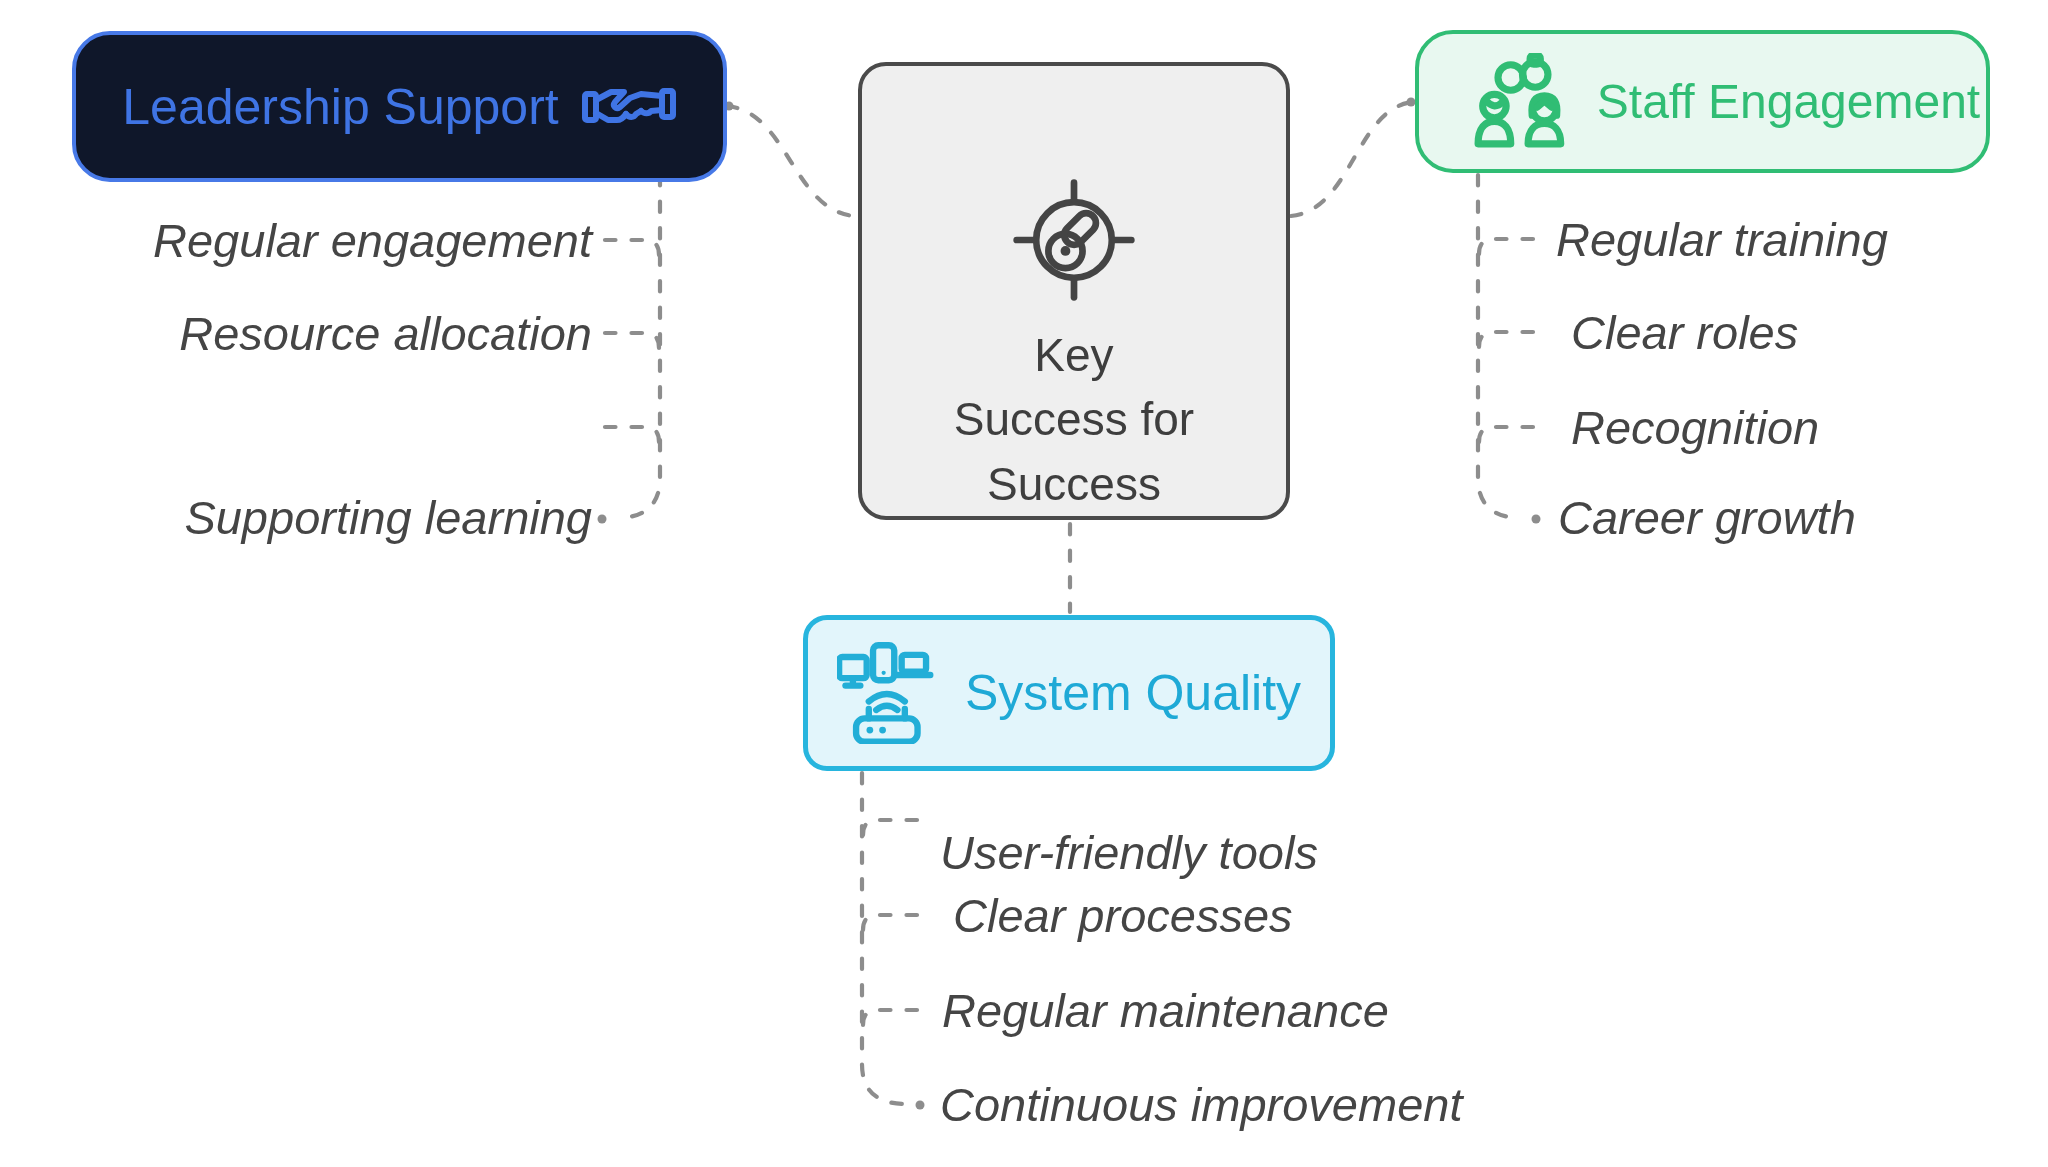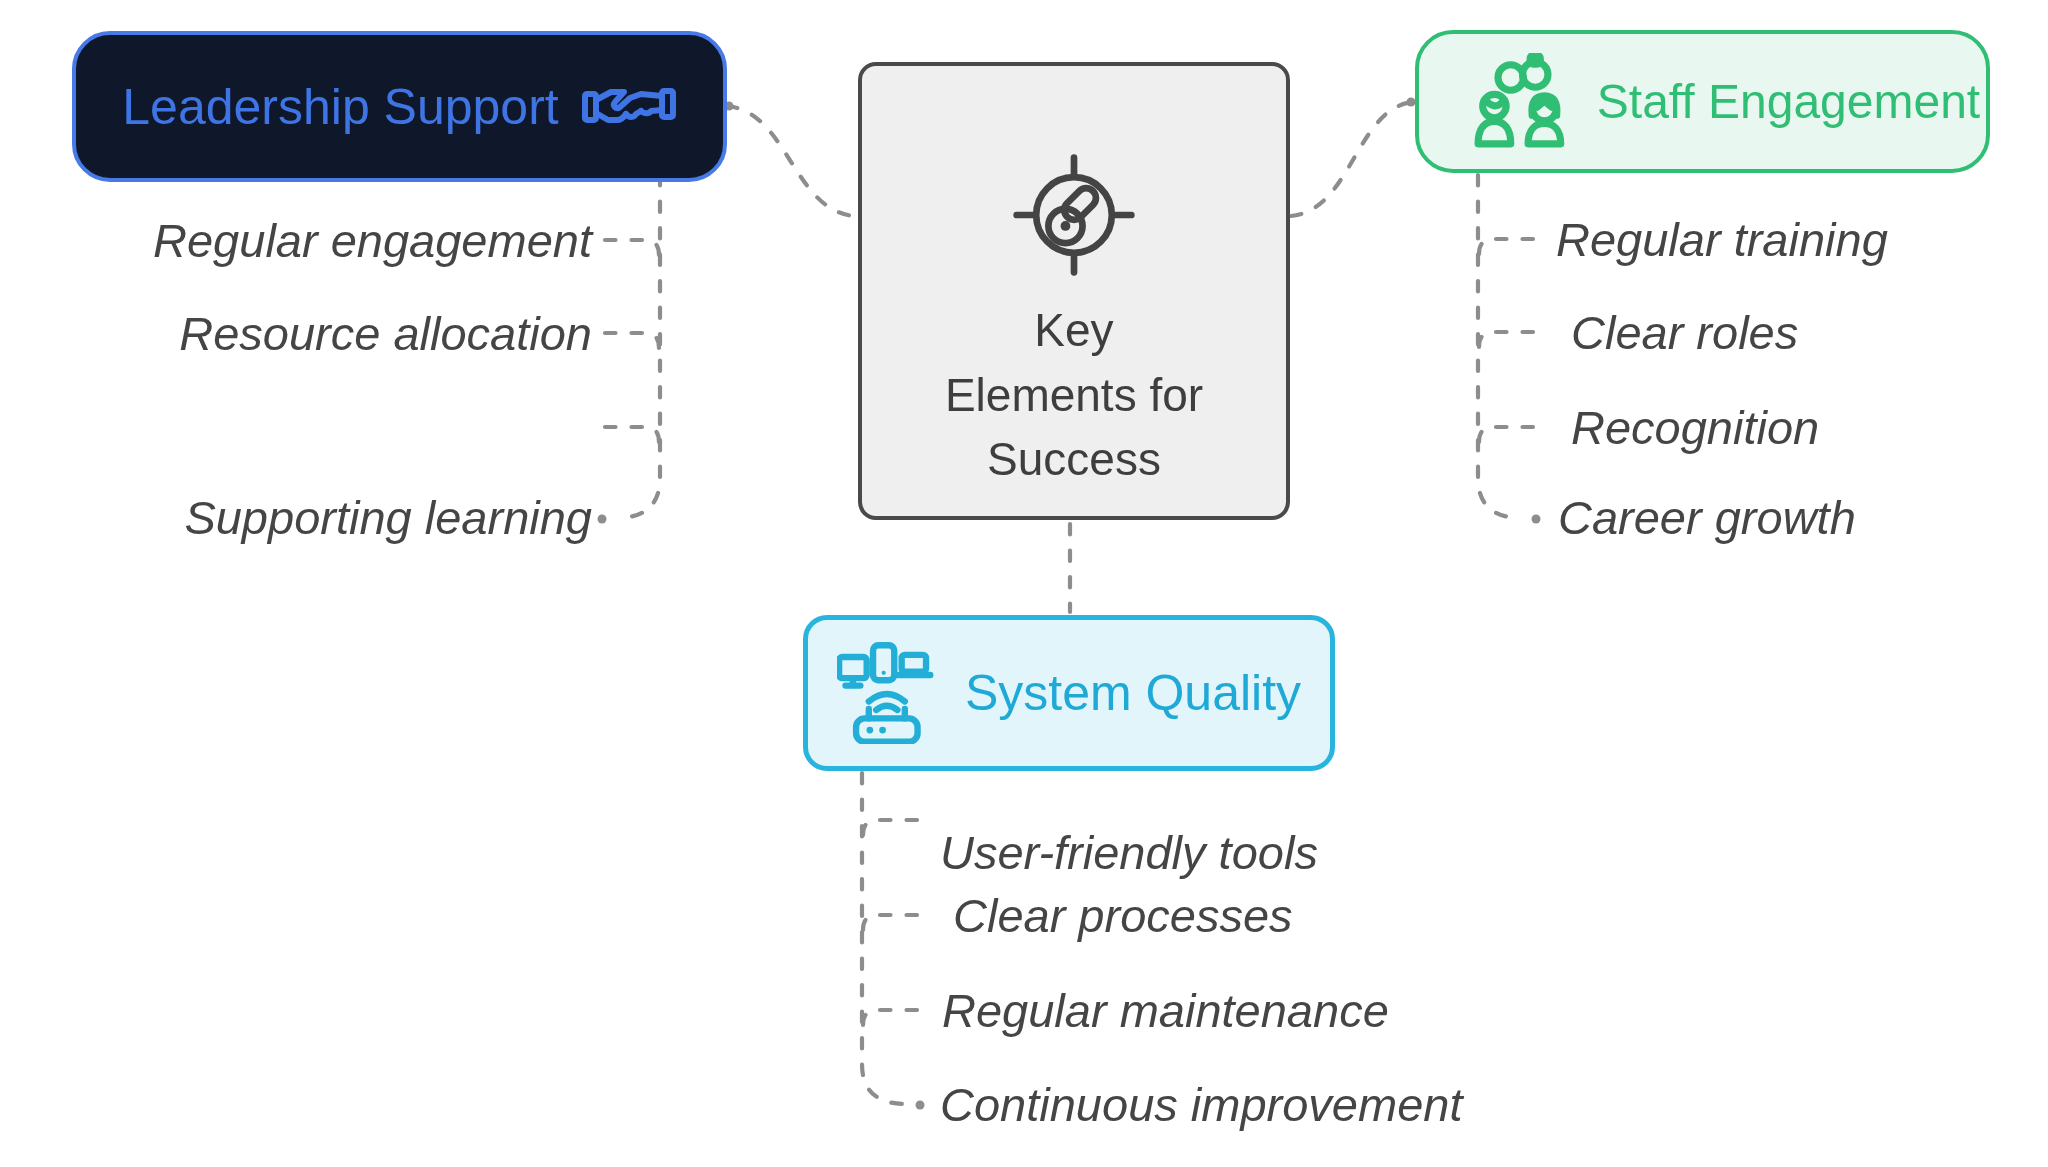--- a/index.html
+++ b/index.html
@@ -33,21 +33,21 @@
     border:4.5px solid #30bd74;background:#e8f8f0;color:#30bd74;font-size:48px;padding-left:48px;
   }
   .node-system{
     left:803px;top:615px;width:532px;height:156px;
     border:5px solid #27b5de;background:#e2f5fb;color:#1ea9d6;font-size:50px;
     border-radius:24px;
   }
   .node-center{
     left:858px;top:62px;width:432px;height:458px;
     border:4.5px solid #4a4a4a;background:#efefef;color:#3e3e3e;
-    border-radius:18px;flex-direction:column;justify-content:center;gap:0;
+    border-radius:28px;flex-direction:column;justify-content:flex-end;gap:0;
   }
   .node-center .center-icon{margin-top:64px;}
   .center-text{
     margin-top:22px;font-size:46px;line-height:1.4;text-align:center;color:#3e3e3e;
   }
   .node svg{display:block;}
 
   
   .item{
     position:absolute;font-size:47px;color:#454545;
@@ -95,21 +95,21 @@
       <path d="M50 3 V17"></path>
         <path d="M50 83 V97"></path>
         <path d="M3 50 H17"></path>
         <path d="M83 50 H97"></path>
       <circle cx="43" cy="59" r="14"></circle>
       <circle cx="43" cy="59" r="4" fill="#444444" stroke="none"></circle>
       <rect x="47" y="26" width="16" height="30" rx="8" transform="rotate(45 55 41)"></rect>
     </svg>
     <div class="center-text">
       <div>Key</div>
-      <div>Elements for</div>
+      <div>Success for</div>
       <div>Success</div>
     </div>
   </div>
 
   <div class="node node-leadership">
     <span>Leadership Support</span>
     <svg width="96" height="52" viewBox="0 0 96 52" fill="none" stroke="#3f74e4" stroke-width="6" stroke-linecap="round" stroke-linejoin="round">
       <rect x="4" y="13" width="11" height="26" rx="2"></rect>
       <rect x="81" y="10" width="11" height="26" rx="2"></rect>
       <path d="M15 19 L30 11 H43 L34 21 C31 25 35 29 39 26 L49 17 L60 13 L81 15"></path>

